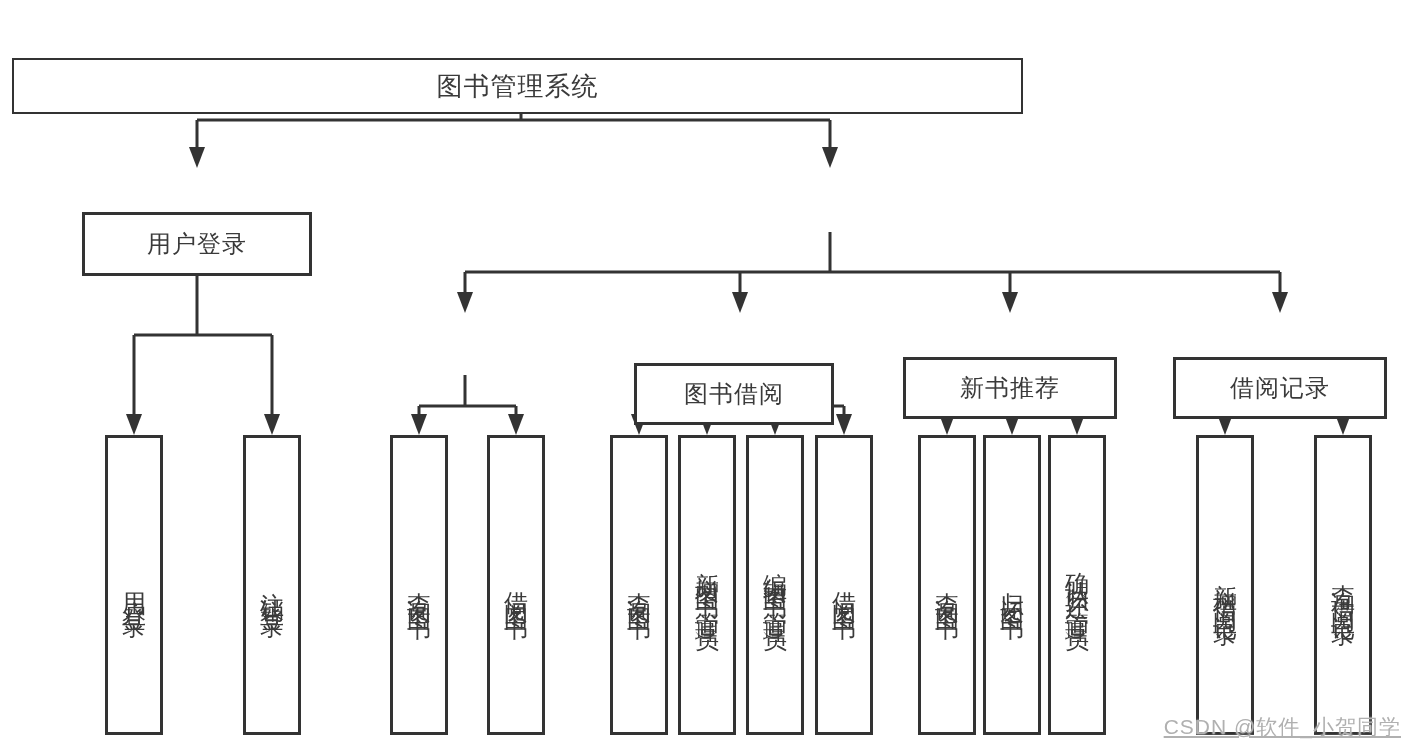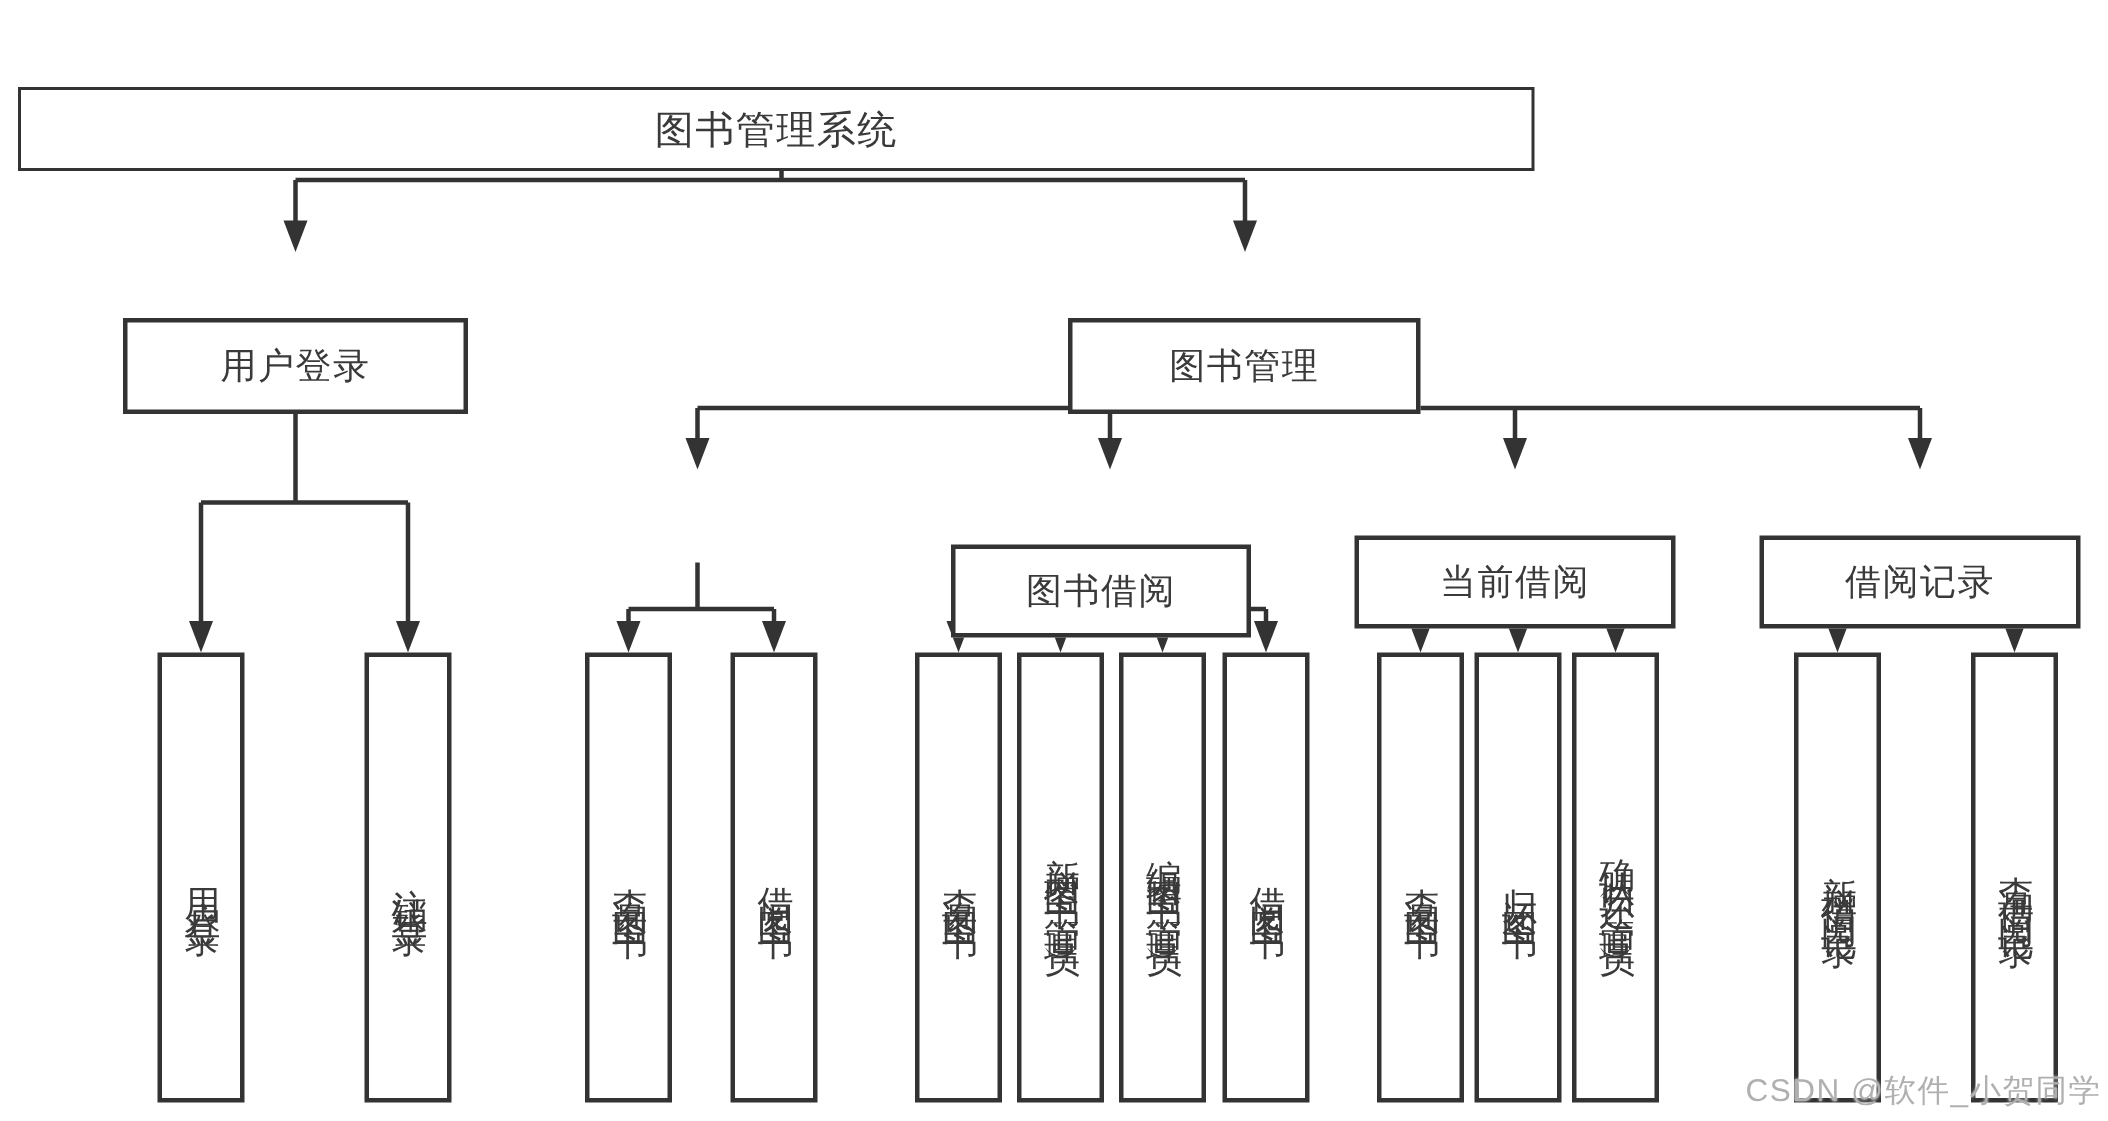--- a/index.html
+++ b/index.html
@@ -23,20 +23,21 @@
   }
   .vnode .vtext{
     writing-mode:vertical-rl;text-orientation:mixed;
     font-size:24px;letter-spacing:8px;line-height:1;
     margin-bottom:-8px; 
   }
   .watermark{
     position:absolute;right:4px;top:713px;z-index:5;
     font-size:21px;color:var(--watermark,#b0b0b0);letter-spacing:1px;
     text-shadow:0 0 2px #ffffff;
+    text-decoration:underline;
   }
   svg path{stroke:var(--line,#333333);stroke-width:3;fill:none;}
   svg polygon{fill:var(--line,#333333);stroke:none;}
 </style>
 </head>
 <body>
 
 <div class="stage">
 
   <svg class="connectors" width="1405" height="747" viewBox="0 0 1405 747">
@@ -89,29 +90,26 @@
     </g>
   </svg>
 
   <div class="node root" style="left:12px;top:14px;width:1011px;height:56px">
     <span>图书管理系统</span>
   </div>
 
   <div class="node" style="left:82px;top:168px;width:230px;height:64px">
     <span>用户登录</span>
   </div>
-  <div class="node" style="left:712px;top:168px;width:235px;height:64px">
-    <span>图书管理</span>
-  </div>
 
   <div class="node" style="left:634px;top:319px;width:200px;height:62px">
     <span>图书借阅</span>
   </div>
   <div class="node" style="left:903px;top:313px;width:214px;height:62px">
-    <span>当前借阅</span>
+    <span>新书推荐</span>
   </div>
   <div class="node" style="left:1173px;top:313px;width:214px;height:62px">
     <span>借阅记录</span>
   </div>
 
   <div class="vnode" style="left:105px">
     <span class="vtext">用户登录</span>
   </div>
   <div class="vnode" style="left:243px">
     <span class="vtext">注销登录</span>

